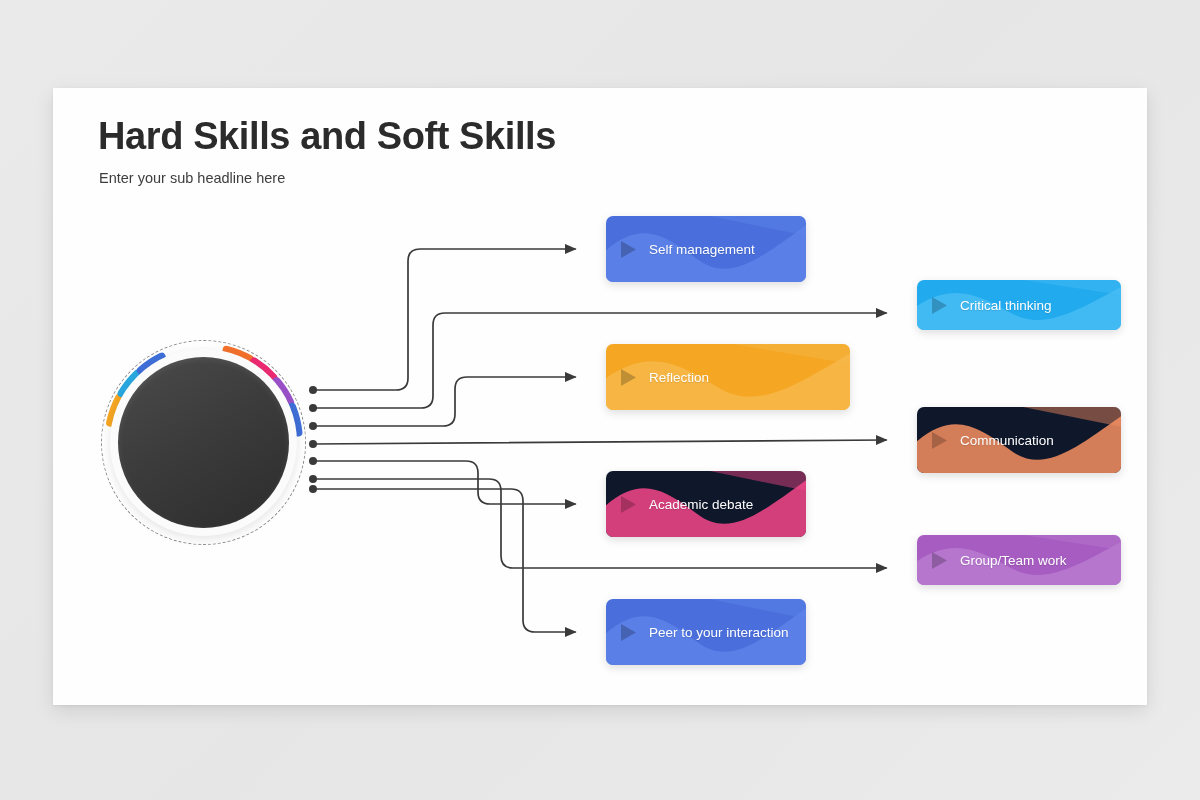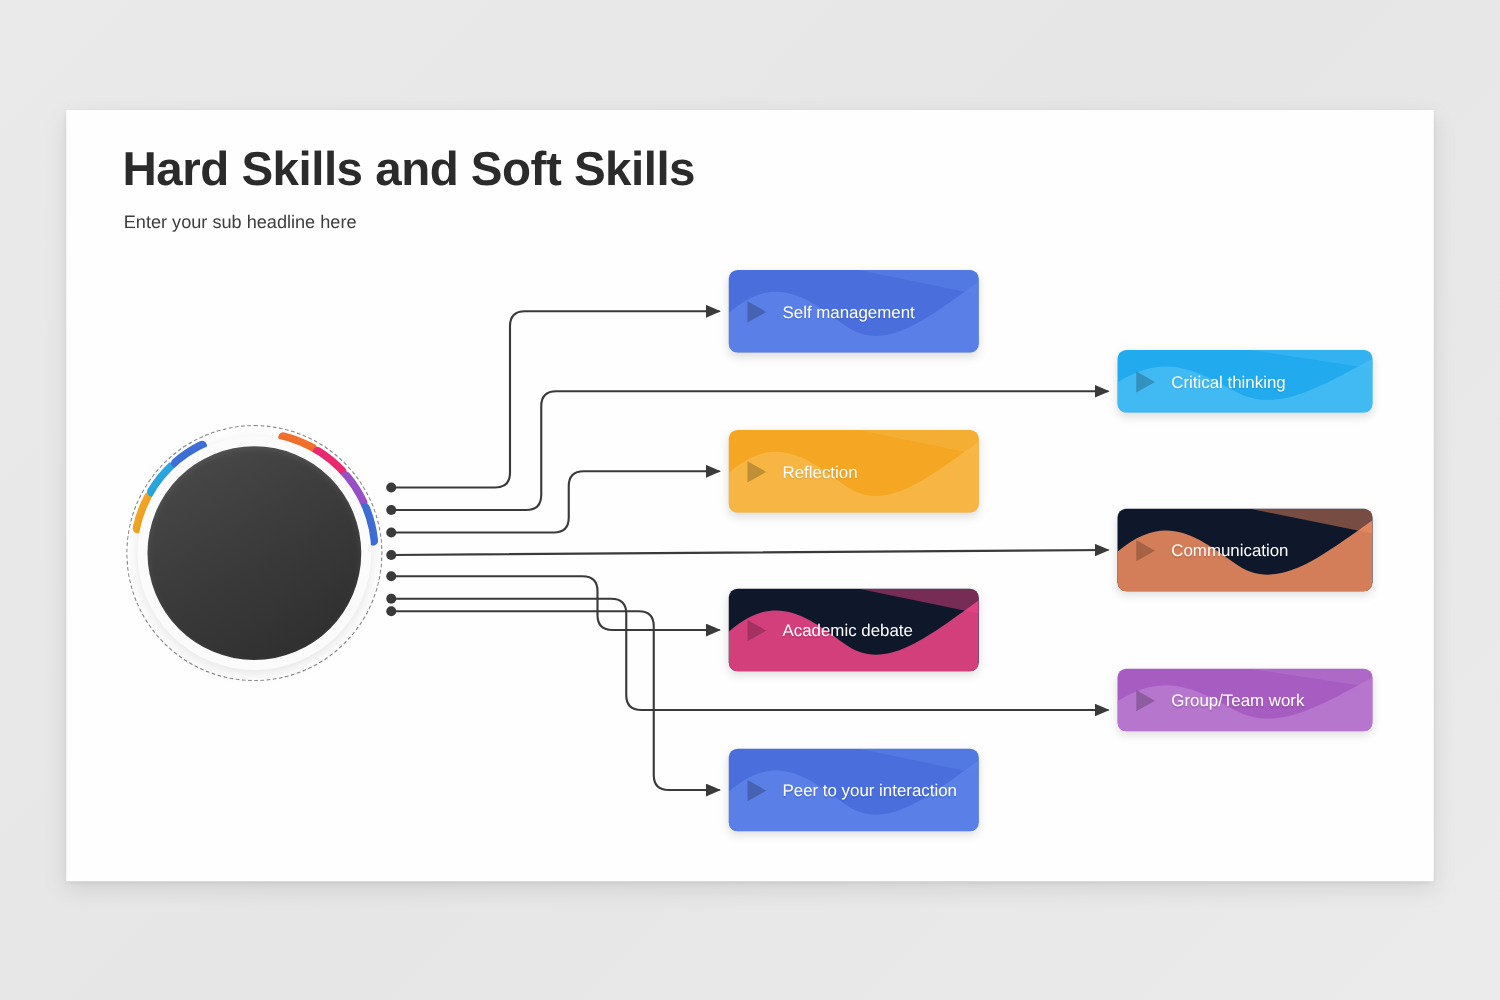--- a/index.html
+++ b/index.html
@@ -124,20 +124,21 @@
     left: 0; top: 0;
     width: 205px; height: 205px;
   }
 
   
   .info-box {
     position: absolute;
     border-radius: 7px;
     overflow: hidden;
     box-shadow: 0 3px 8px rgba(0,0,0,0.13);
+    margin-left: 23px;
   }
 
   .box-wave {
     position: absolute;
     left: 0; top: 0;
     width: 100%; height: 100%;
   }
 
   .box-content {
     position: absolute;
@@ -218,21 +219,21 @@
             <path d="M0,66 L0,34.32 C36,3.3000000000000003 60,19.8 92,43.56 C124,67.32000000000001 156,40.92 200,9.24 L200,66 Z" fill="#5d83e8" opacity="0.85"></path>
             <path d="M104,0 L200,0 L200,19.8 Z" fill="#5d83e8" opacity="0.45"></path>
           </svg>
           <div class="box-content">
             <span class="box-play-icon"><svg width="17" height="19" viewBox="0 0 17 19">
                 <path d="M1,1 L16,9.5 L1,18 Z" fill="rgba(0,0,0,0.22)"></path>
               </svg></span>
             <span class="box-label">Self management</span>
           </div>
         </div>
-        <div class="info-box" style="left: 530px; top: 256px; width: 200px; height: 66px; background: rgb(245, 166, 35);">
+        <div class="info-box" style="left: 530px; top: 256px; width: 200px; height: 66px; background: rgb(245, 166, 35); padding-left: 44px;">
           <svg class="box-wave" viewBox="0 0 200 66" preserveAspectRatio="none">
             <path d="M0,66 L0,34.32 C36,3.3000000000000003 60,19.8 92,43.56 C124,67.32000000000001 156,40.92 200,9.24 L200,66 Z" fill="#f7b84a" opacity="0.85"></path>
             <path d="M104,0 L200,0 L200,19.8 Z" fill="#f7b84a" opacity="0.45"></path>
           </svg>
           <div class="box-content">
             <span class="box-play-icon"><svg width="17" height="19" viewBox="0 0 17 19">
                 <path d="M1,1 L16,9.5 L1,18 Z" fill="rgba(0,0,0,0.22)"></path>
               </svg></span>
             <span class="box-label">Reflection</span>
           </div>

